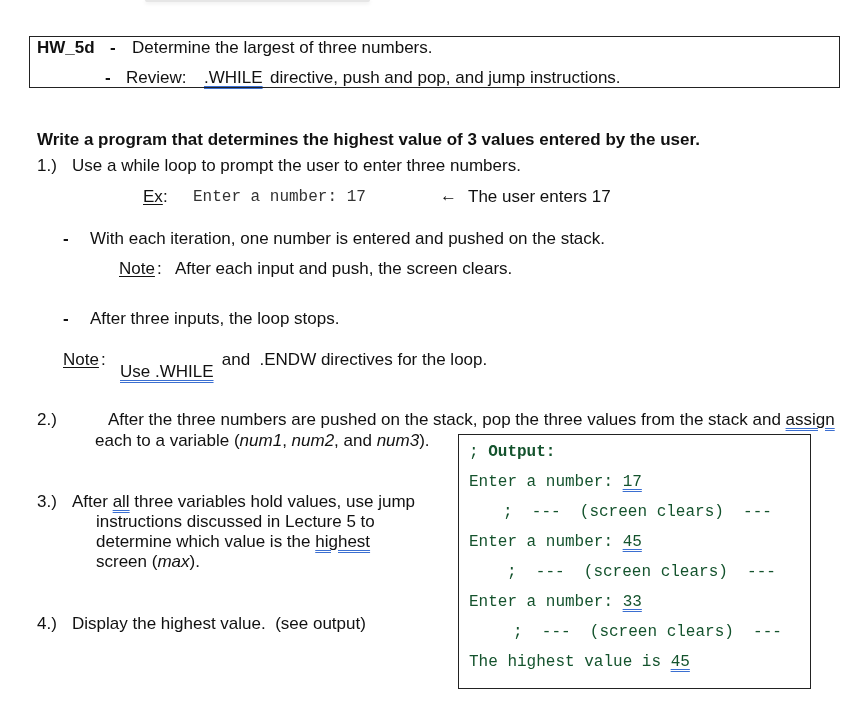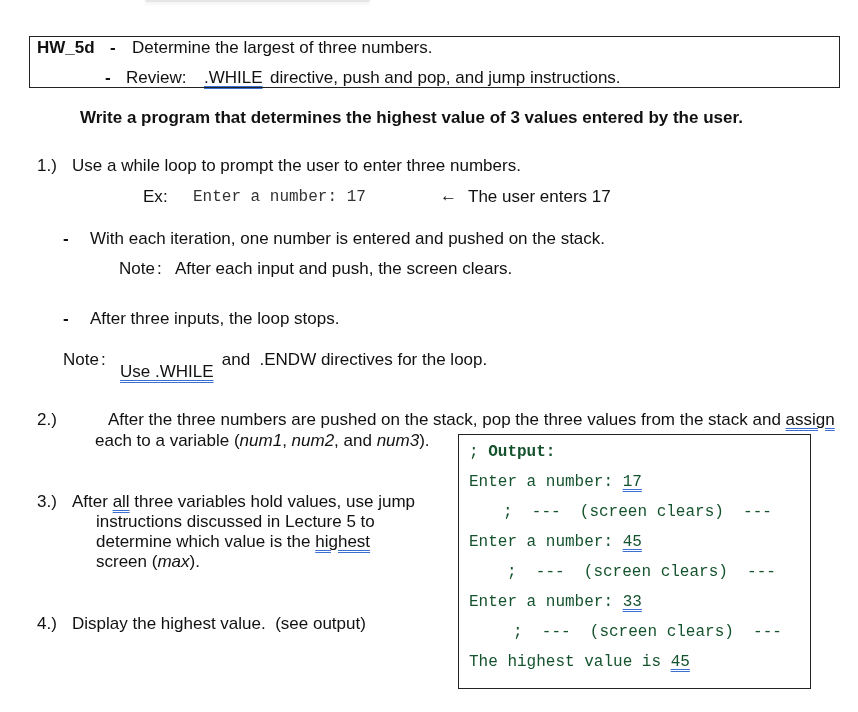--- a/index.html
+++ b/index.html
@@ -10,21 +10,21 @@
     .abs { position: absolute; white-space: nowrap; }
     .mono { font-family: "Liberation Mono", monospace; }
     .topbar {
       position: absolute; left: 145px; top: 0; width: 225px; height: 2px;
       background: #e6e6e6; box-shadow: 0 1px 4px rgba(0,0,0,0.12); border-radius: 0 0 3px 3px;
     }
     .header-box {
       position: absolute; left: 29px; top: 36px; width: 809px; height: 50px;
       border: 1.3px solid #222;
     }
-    .u { text-underline-offset: 2px; }
+    .u { text-decoration: underline; text-underline-offset: 2px; }
     .wavy {
       text-decoration: underline double #3b6fd1; text-underline-offset: 3px;
       text-decoration-thickness: 1px;
     }
     .bold { font-weight: bold; }
     .ital { font-style: italic; }
     .output-box {
       position: absolute; left: 458px; top: 434px; width: 351px; height: 253px;
       border: 1.3px solid #222;
     }
@@ -37,21 +37,21 @@
 
 <div class="header-box"></div>
 <span class="abs bold" style="left:37px; top:38px;">HW_5d</span>
 <span class="abs bold" style="left:110px; top:38px;">-</span>
 <span class="abs" style="left:132px; top:38px;">Determine the largest of three numbers.</span>
 <span class="abs bold" style="left:105px; top:68px;">-</span>
 <span class="abs" style="left:126px; top:68px;">Review:</span>
 <span class="abs wavy" style="left:195px; top:68px; padding-left:9px;">.WHILE</span>
 <span class="abs" style="left:270px; top:68px;">directive,  push  and  pop,  and  jump instructions.</span>
 
-<span class="abs bold" style="left:37px; top:108px;margin-left:43px;">Write a program that determines the highest value of 3 values entered by the user.</span>
+<span class="abs bold" style="left:37px; top:130px;">Write a program that determines the highest value of 3 values entered by the user.</span>
 
 <span class="abs" style="left:37px; top:156px;">1.)</span>
 <span class="abs" style="left:72px; top:156px;">Use a while loop to prompt the user to enter three numbers.</span>
 
 <span class="abs u" style="left:143px; top:187px;">Ex</span>
 <span class="abs" style="left:163px; top:187px;">:</span>
 <span class="abs mono" style="left:193px; top:188px; font-size:16px; color:#333;">Enter a number: 17</span>
 <span class="abs" style="left:440px; top:186px;">←</span>
 <span class="abs" style="left:468px; top:187px;">The user enters 17</span>
 

